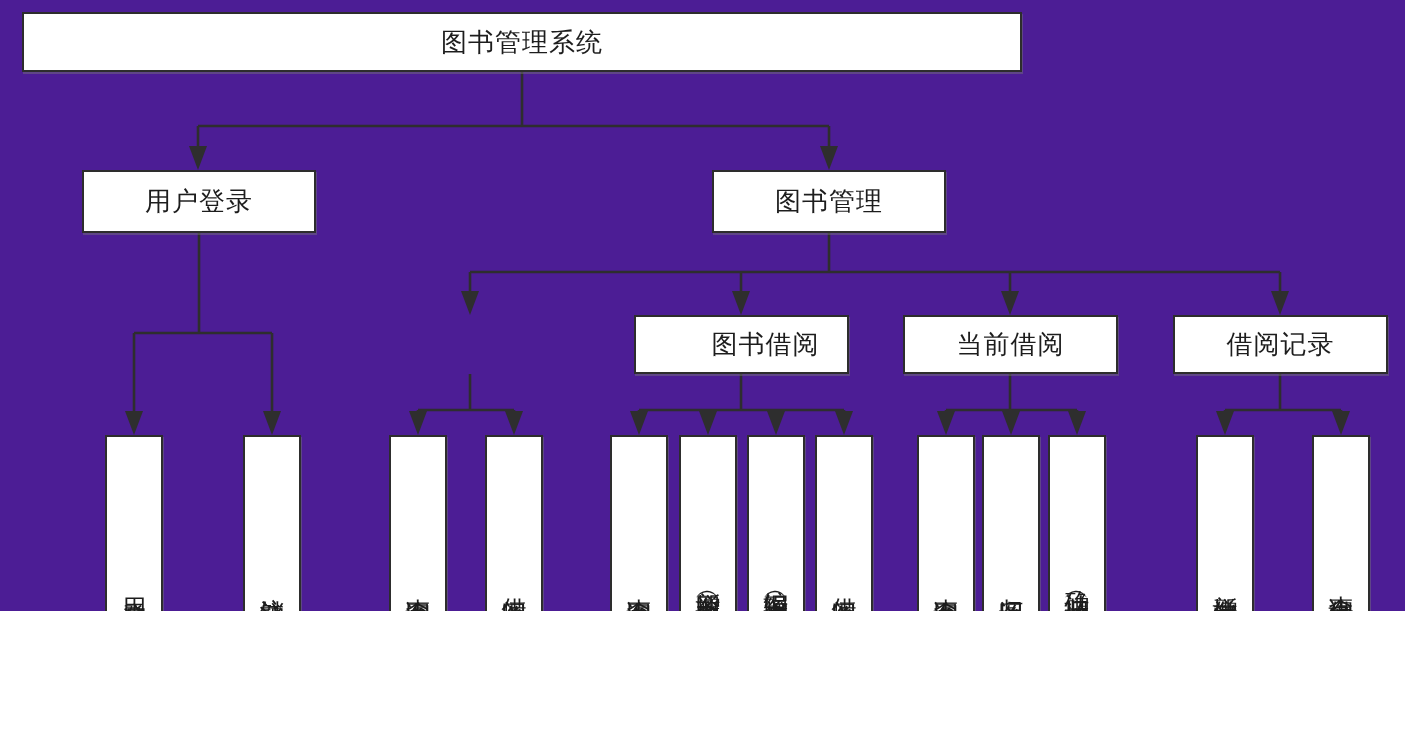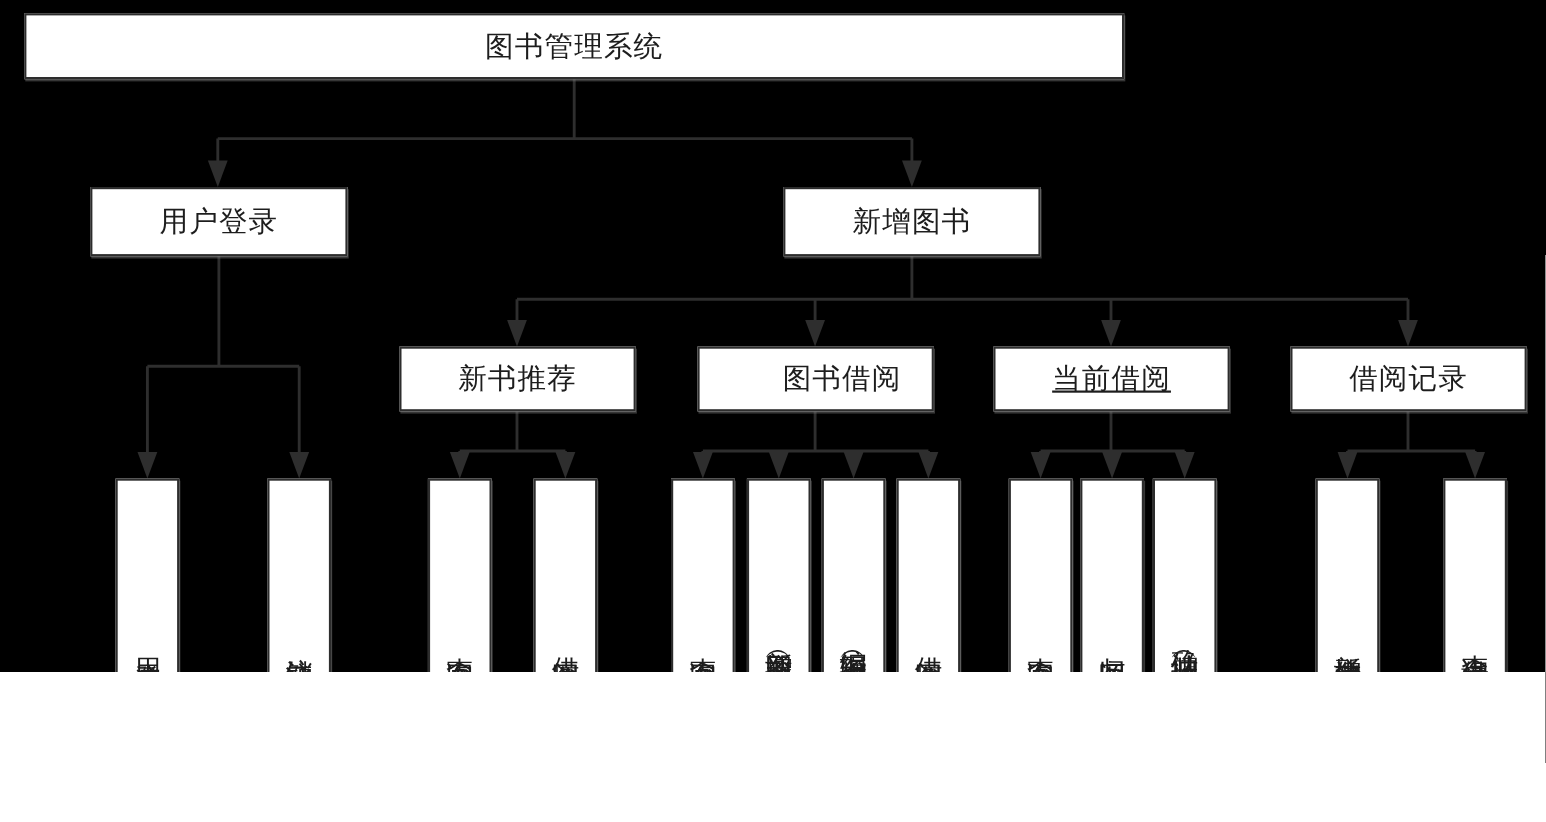--- a/index.html
+++ b/index.html
@@ -1,20 +1,20 @@
 <!DOCTYPE html>
 <html><head>
 <meta charset="utf-8">
 <style>
   html, body { margin: 0; padding: 0; background: #ffffff; }
   #canvas {
     position: relative;
     width: 1405px;
     height: 611px;
-    background: #000000;
+    background: #4c1d95;
     font-family: "DejaVu Sans", "Liberation Sans", sans-serif;
     overflow: hidden;
   }
   #connectors {
     position: absolute;
     left: 0; top: 0;
     width: 1405px; height: 747px;
     z-index: 1;
   }
   #connectors path { stroke: #2e2e2e; stroke-width: 2.6; fill: none; }
@@ -99,30 +99,27 @@
   </svg>
 
   <div class="node hbox" style="left:22px; top:12px; width:1000px; height:60px;">
     <span>图书管理系统</span>
   </div>
 
   <div class="node hbox" style="left:82px; top:170px; width:234px; height:63px;">
     <span>用户登录</span>
   </div>
   <div class="node hbox" style="left:712px; top:170px; width:234px; height:63px;">
-    <span>新增图书</span>
+    <span>图书管理</span>
   </div>
 
-  <div class="node hbox" style="left:363px; top:315px; width:215px; height:59px;">
-    <span>新书推荐</span>
-  </div>
   <div class="node hbox" style="left:634px; top:315px; width:215px; height:59px;padding-left:48px;">
     <span>图书借阅</span>
   </div>
-  <div class="node hbox" style="left:903px; top:315px; width:215px; height:59px;text-decoration:underline;">
+  <div class="node hbox" style="left:903px; top:315px; width:215px; height:59px;">
     <span>当前借阅</span>
   </div>
   <div class="node hbox" style="left:1173px; top:315px; width:215px; height:59px;text-align:right;">
     <span>借阅记录</span>
   </div>
 
   <div class="node vbox" style="left:105px; top:435px; width:58px; height:298px;">
     <span class="vtext">用户登录</span>
   </div>
   <div class="node vbox" style="left:243px; top:435px; width:58px; height:298px;">

